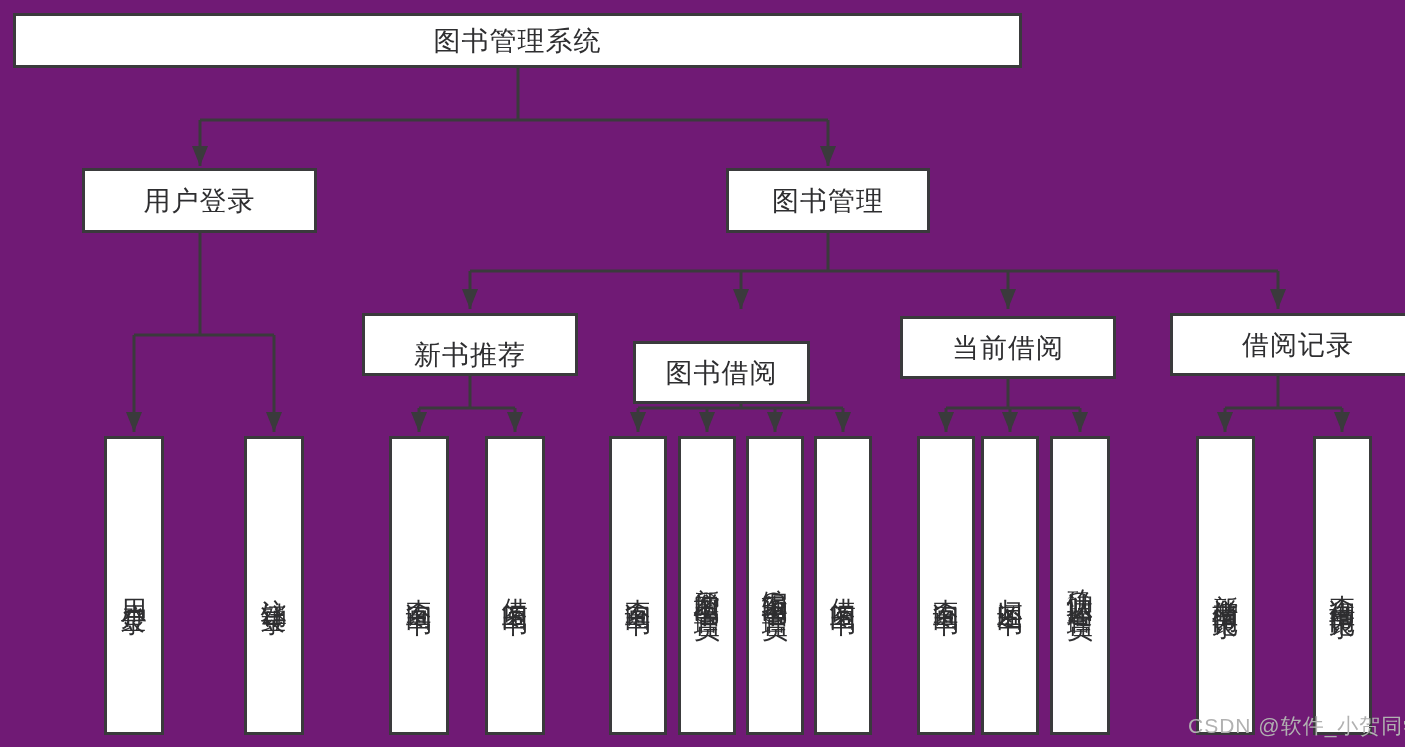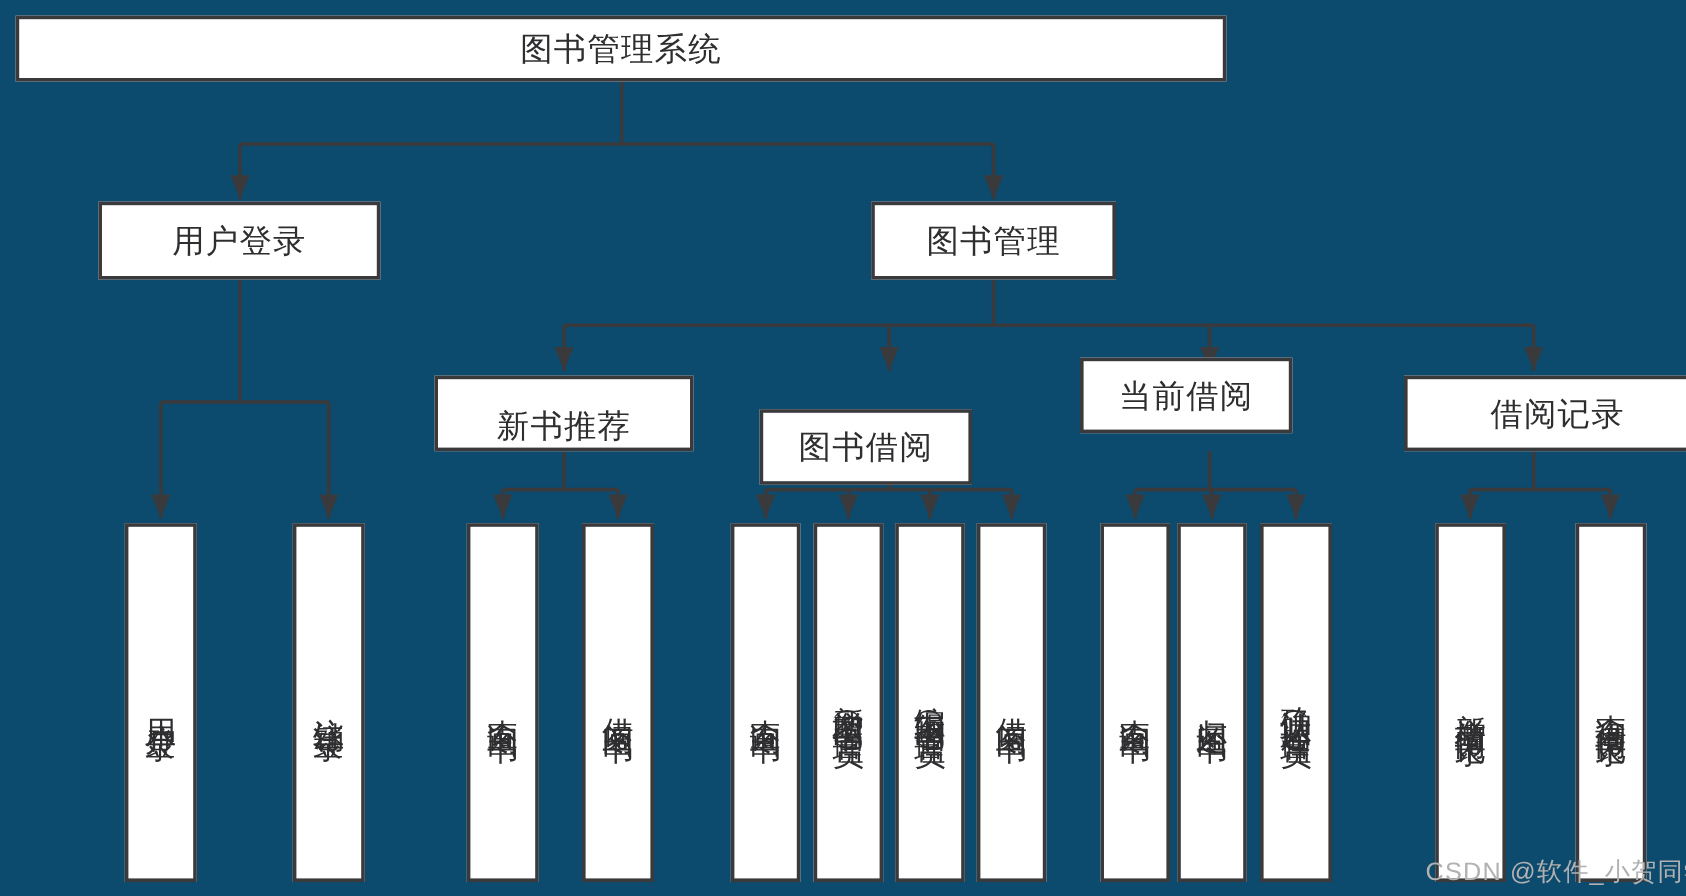--- a/index.html
+++ b/index.html
@@ -4,21 +4,21 @@
 <style>
   html, body {
     margin: 0;
     padding: 0;
     background: #ffffff;
   }
   .canvas {
     position: relative;
     width: 1405px;
     height: 747px;
-    background: #0c4a6e;
+    background: #701a75;
     font-family: "Liberation Sans", sans-serif;
     overflow: hidden;
   }
   .connector-layer {
     position: absolute;
     left: 0;
     top: 0;
     width: 1405px;
     height: 747px;
   }
@@ -120,21 +120,21 @@
   <div class="node" style="left:710px; top:168px; width:204px; height:65px;margin-left:16px;">
     <span class="hlabel">图书管理</span>
   </div>
 
   <div class="node" style="left:362px; top:313px; width:216px; height:63px;align-items:flex-end;">
     <span class="hlabel">新书推荐</span>
   </div>
   <div class="node" style="left:633px; top:313px; width:177px; height:63px;margin-top:28px;">
     <span class="hlabel">图书借阅</span>
   </div>
-  <div class="node" style="left:900px; top:298px; width:177px; height:63px;">
+  <div class="node" style="left:900px; top:316px; width:216px; height:63px;">
     <span class="hlabel">当前借阅</span>
   </div>
   <div class="node" style="left:1170px; top:313px; width:256px; height:63px;">
     <span class="hlabel">借阅记录</span>
   </div>
 
   <div class="node" style="left:104px; top:436px; width:60px; height:299px;">
     <span class="vtext">用户登录</span>
   </div>
   <div class="node" style="left:244px; top:436px; width:60px; height:299px;">

